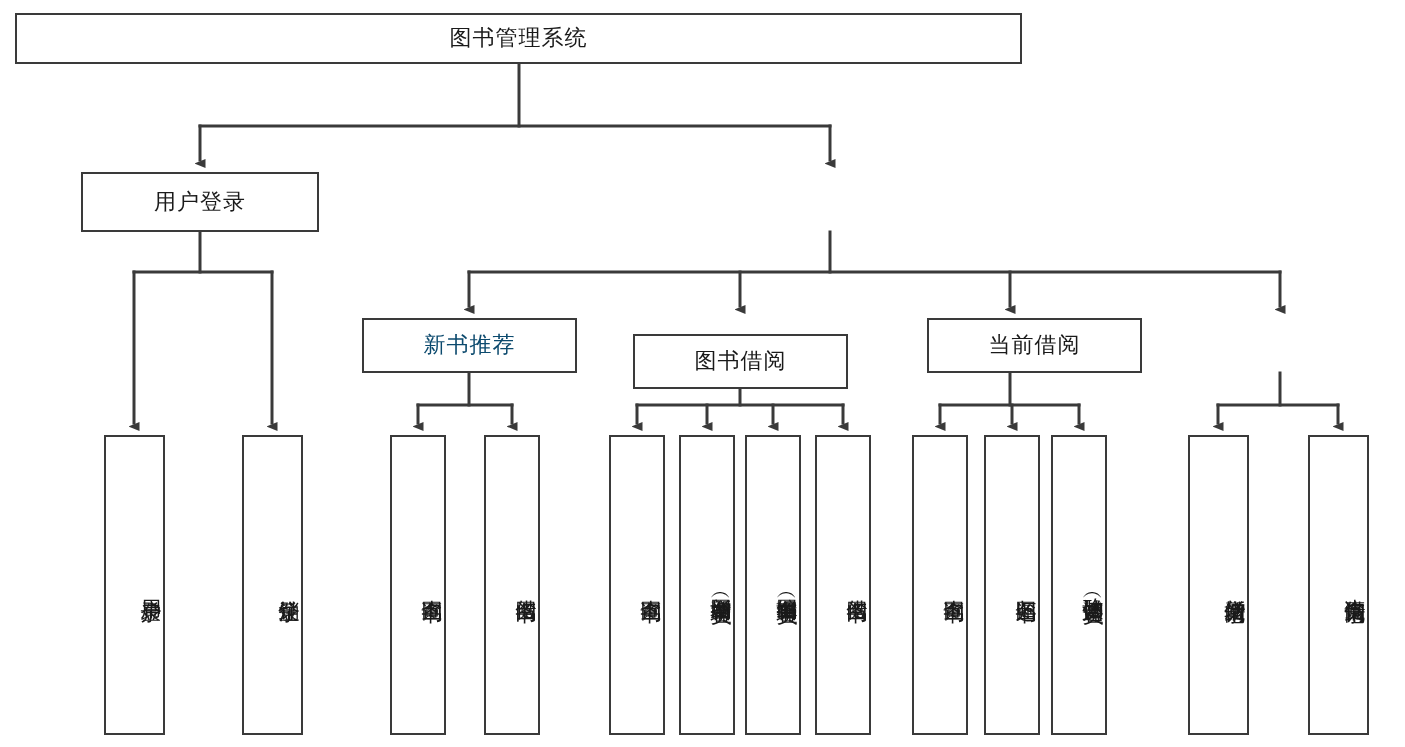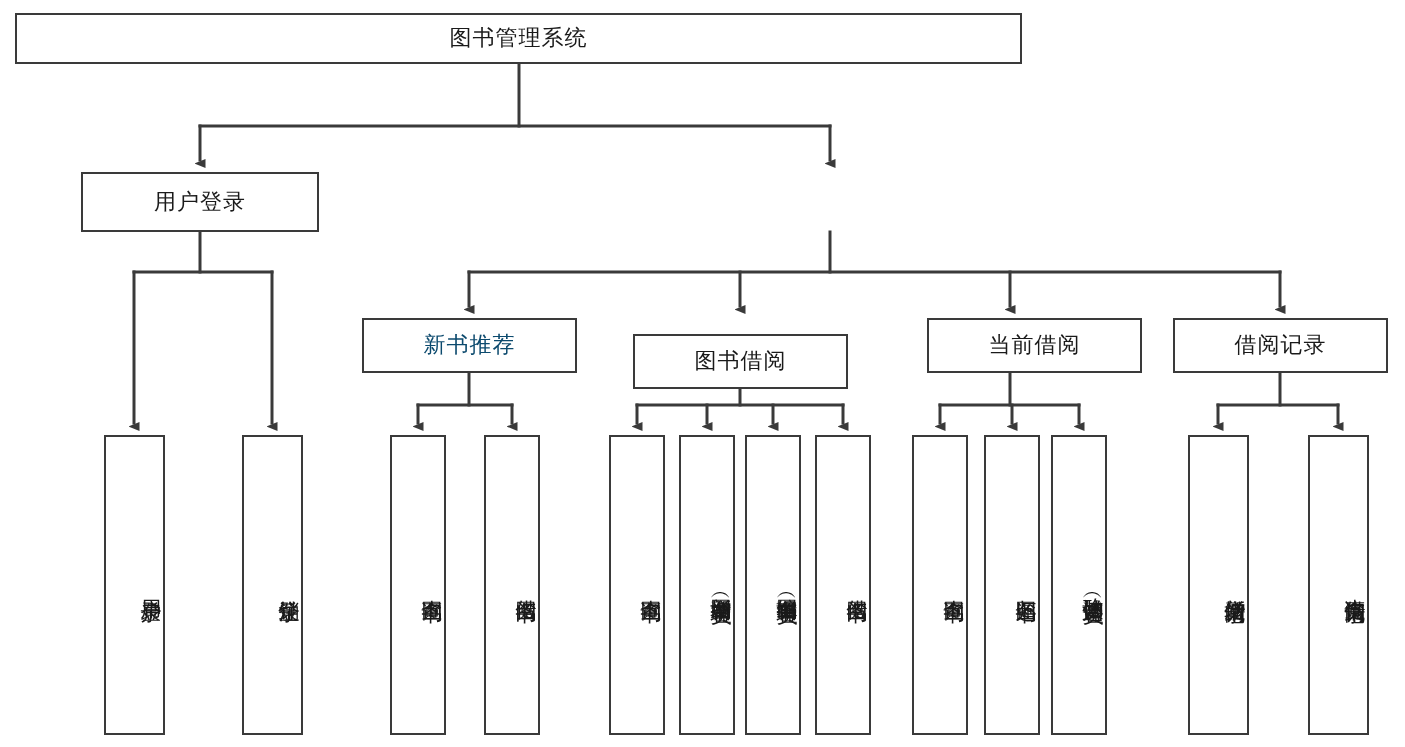--- a/index.html
+++ b/index.html
@@ -138,23 +138,20 @@
 
   <div class="node node-h" style="left: 362px; top: 318px; width: 215px; height: 55px; border-color: rgb(58, 58, 58); color: #0c4a6e;">
     <span>新书推荐</span>
   </div>
   <div class="node node-h" style="left: 633px; top: 334px; width: 215px; height: 55px; border-color: rgb(58, 58, 58); color: rgb(26, 26, 26);">
     <span>图书借阅</span>
   </div>
   <div class="node node-h" style="left: 903px; top: 318px; width: 215px; height: 55px; border-color: rgb(58, 58, 58); color: rgb(26, 26, 26); margin-left: 24px;">
     <span>当前借阅</span>
   </div>
-  <div class="node node-h" style="left: 1173px; top: 318px; width: 215px; height: 55px; border-color: rgb(58, 58, 58); color: rgb(26, 26, 26);">
-    <span>借阅记录</span>
-  </div>
 
   <div class="node node-v" style="left: 104px; top: 435px; width: 61px; height: 300px; border-color: rgb(58, 58, 58); color: rgb(26, 26, 26);">
     <span>用户登录</span>
   </div>
   <div class="node node-v" style="left: 242px; top: 435px; width: 61px; height: 300px; border-color: rgb(58, 58, 58); color: rgb(26, 26, 26);">
     <span>注销登录</span>
   </div>
   <div class="node node-v" style="left: 390px; top: 435px; width: 56px; height: 300px; border-color: rgb(58, 58, 58); color: rgb(26, 26, 26);">
     <span>查询图书</span>
   </div>

